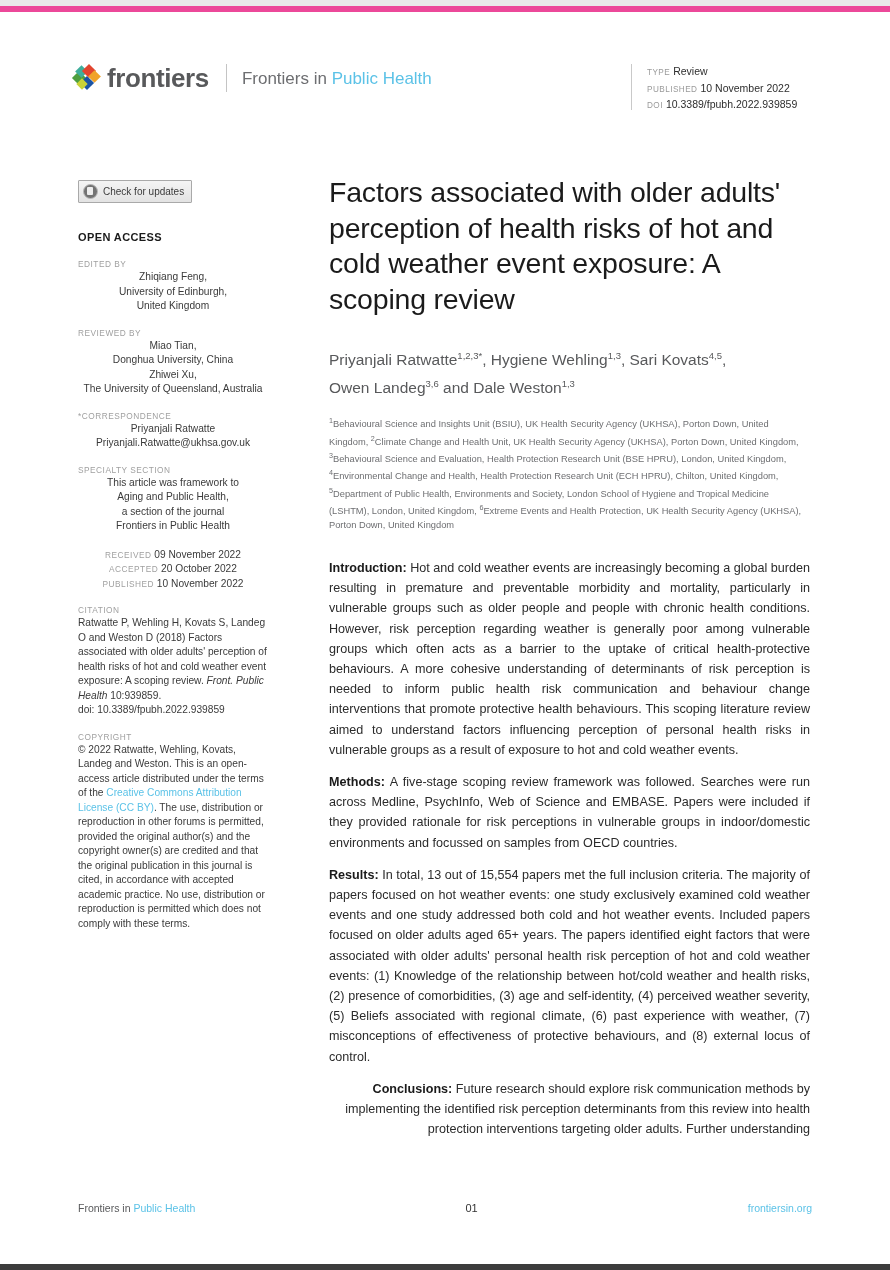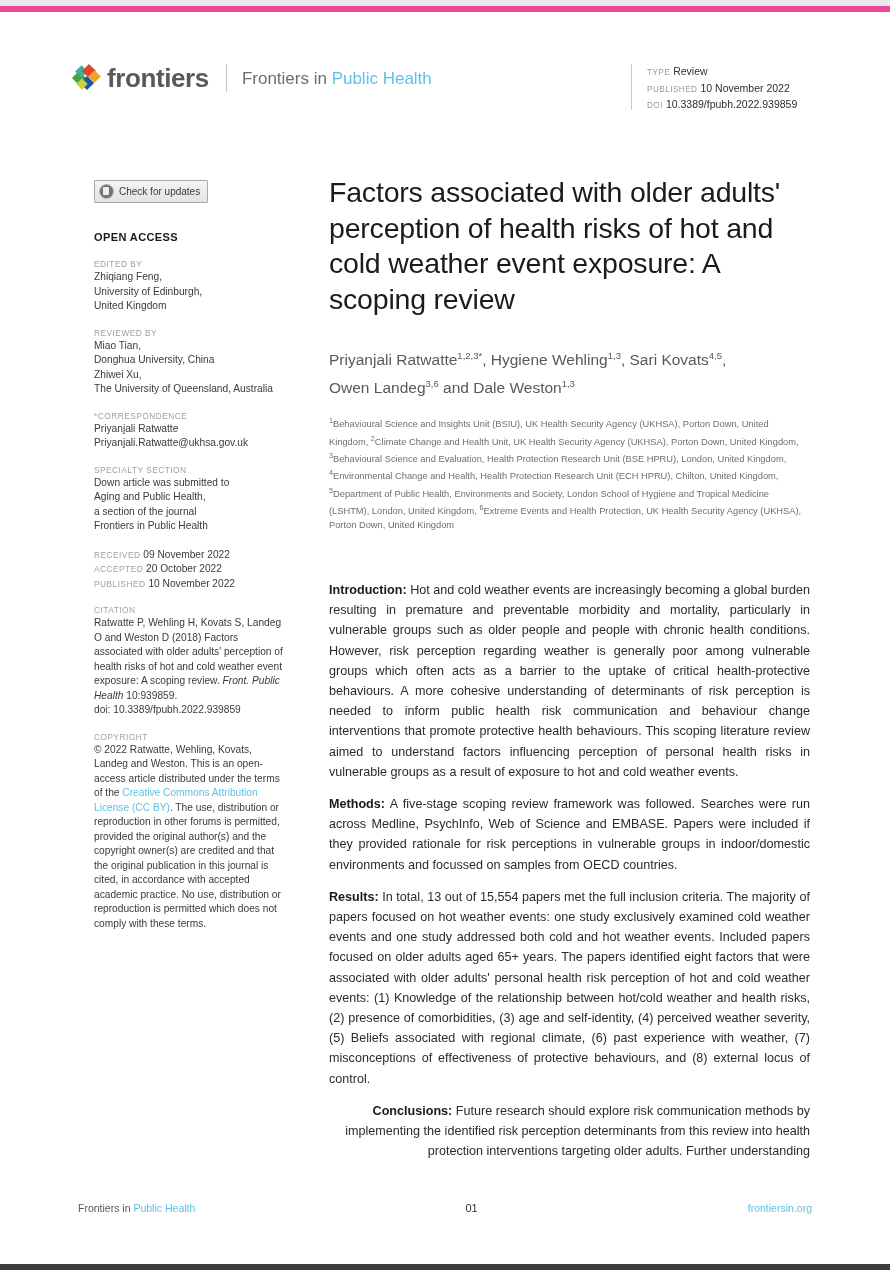--- a/index.html
+++ b/index.html
@@ -92,21 +92,20 @@
     text-transform: uppercase;
     margin-right: 3px;
   }
 
   
   .leftcol {
     position: absolute;
     left: 78px;
     top: 168px;
     width: 190px;
-    margin-left: 16px;
   }
   .updates-badge {
     display: inline-flex;
     align-items: center;
     border: 1px solid #a9a9a9;
     background: linear-gradient(#f4f4f4, #e3e3e3);
     border-radius: 1px;
     padding: 3px 7px 3px 4px;
     margin-bottom: 28px;
   }
@@ -145,20 +144,21 @@
     font-size: 8.3px;
     letter-spacing: 0.5px;
     color: #a0a0a0;
     text-transform: uppercase;
     margin-bottom: 1px;
   }
   .sec-line {
     font-size: 10.2px;
     color: #3a3a3a;
     line-height: 14.5px;
+    text-align: center;
   }
   .inline-key {
     font-size: 8.3px;
     letter-spacing: 0.5px;
     color: #a0a0a0;
     text-transform: uppercase;
   }
   .inline-val {
     font-size: 10.2px;
     color: #3a3a3a;
@@ -190,21 +190,21 @@
     font-size: 15.5px;
     line-height: 24px;
     color: #58595b;
     margin-bottom: 14px;
   }
   .authors sup { font-size: 9.5px; }
   .affils {
     font-size: 9.3px;
     line-height: 13.3px;
     color: #6d6e71;
-    margin-bottom: 48px;
+    margin-bottom: 26px;
   }
   .affils sup { font-size: 7.2px; }
 
   .abs-p {
     font-size: 12.6px;
     line-height: 20.2px;
     color: #2b2b2b;
     text-align: justify;
     margin: 0 0 12px 0;
   }
@@ -283,21 +283,21 @@
       </div>
 
       <div class="sec">
         <div class="sec-key">*CORRESPONDENCE</div>
         <div class="sec-line">Priyanjali Ratwatte</div>
         <div class="sec-line">Priyanjali.Ratwatte@ukhsa.gov.uk</div>
       </div>
 
       <div class="sec">
         <div class="sec-key">SPECIALTY SECTION</div>
-        <div class="sec-line">Down article was submitted to</div>
+        <div class="sec-line">This article was framework to</div>
         <div class="sec-line">Aging and Public Health,</div>
         <div class="sec-line">a section of the journal</div>
         <div class="sec-line">Frontiers in Public Health</div>
       </div>
 
       <div class="sec">
         <div class="sec-line"><span class="inline-key">RECEIVED</span> <span class="inline-val">09 November 2022</span></div>
         <div class="sec-line"><span class="inline-key">ACCEPTED</span> <span class="inline-val">20 October 2022</span></div>
         <div class="sec-line"><span class="inline-key">PUBLISHED</span> <span class="inline-val">10 November 2022</span></div>
       </div>

